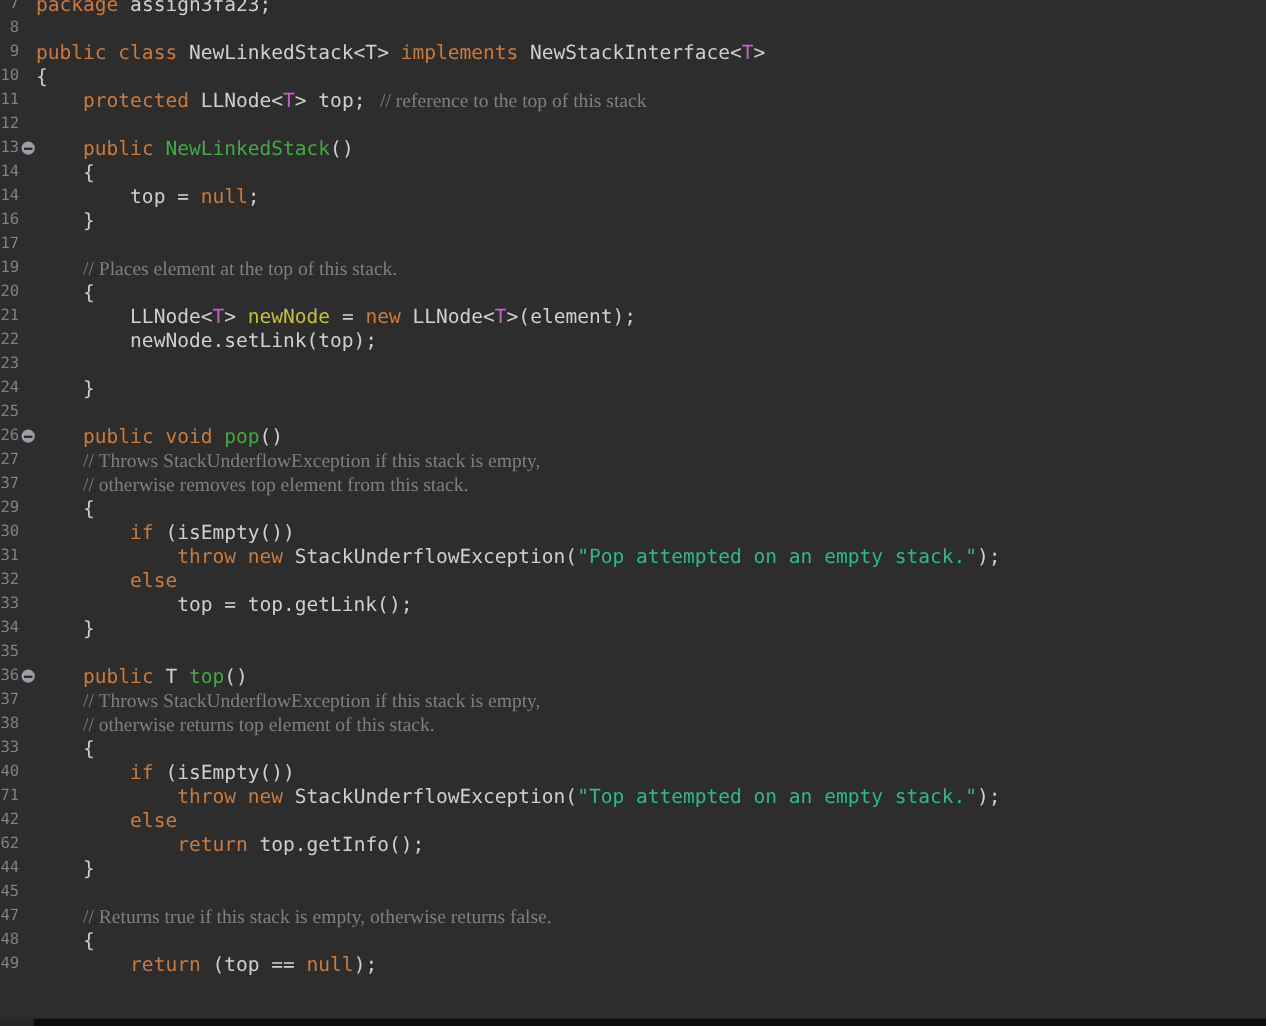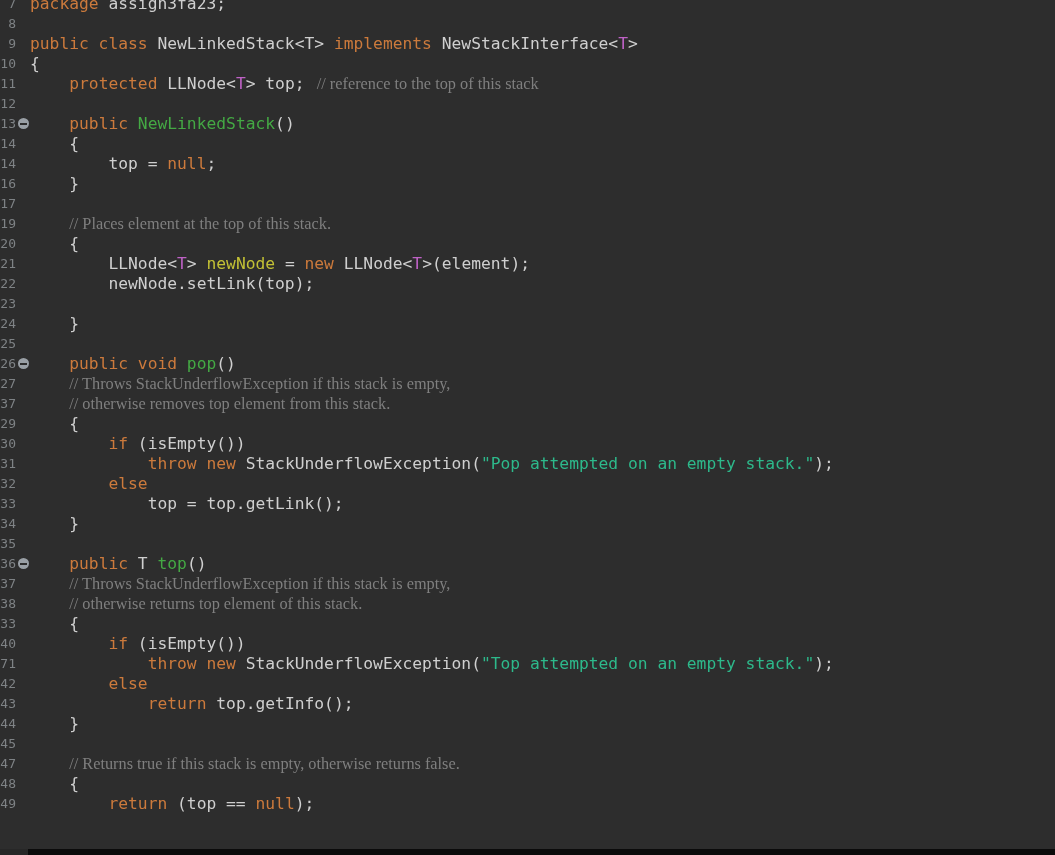--- a/index.html
+++ b/index.html
@@ -126,21 +126,21 @@
       <div class="row"><span class="num">33</span><span class="foldcol"></span><span class="code"><span class="tok pl">            top = top.getLink();</span></span></div>
       <div class="row"><span class="num">34</span><span class="foldcol"></span><span class="code"><span class="tok pl">    }</span></span></div>
       <div class="row"><span class="num">35</span><span class="foldcol"></span><span class="code"></span></div>
       <div class="row"><span class="num">36</span><span class="foldcol"><span class="fold"></span></span><span class="code"><span class="tok pl">    </span><span class="tok kw">public</span><span class="tok pl"> T </span><span class="tok me">top</span><span class="tok pl">()</span></span></div>
       <div class="row"><span class="num">37</span><span class="foldcol"></span><span class="code"><span class="tok pl">    </span><span class="tok cm">// Throws StackUnderflowException if this stack is empty,</span></span></div>
       <div class="row"><span class="num">38</span><span class="foldcol"></span><span class="code"><span class="tok pl">    </span><span class="tok cm">// otherwise returns top element of this stack.</span></span></div>
       <div class="row"><span class="num">33</span><span class="foldcol"></span><span class="code"><span class="tok pl">    {</span></span></div>
       <div class="row"><span class="num">40</span><span class="foldcol"></span><span class="code"><span class="tok pl">        </span><span class="tok kw">if</span><span class="tok pl"> (isEmpty())</span></span></div>
       <div class="row"><span class="num">71</span><span class="foldcol"></span><span class="code"><span class="tok pl">            </span><span class="tok kw">throw new</span><span class="tok pl"> StackUnderflowException(</span><span class="tok st">"Top attempted on an empty stack."</span><span class="tok pl">);</span></span></div>
       <div class="row"><span class="num">42</span><span class="foldcol"></span><span class="code"><span class="tok pl">        </span><span class="tok kw">else</span></span></div>
-      <div class="row"><span class="num">43</span><span class="foldcol"></span><span class="code"><span class="tok pl">            </span><span class="tok kw">return</span><span class="tok pl"> top.getInfo();</span></span></div>
+      <div class="row"><span class="num">62</span><span class="foldcol"></span><span class="code"><span class="tok pl">            </span><span class="tok kw">return</span><span class="tok pl"> top.getInfo();</span></span></div>
       <div class="row"><span class="num">44</span><span class="foldcol"></span><span class="code"><span class="tok pl">    }</span></span></div>
       <div class="row"><span class="num">45</span><span class="foldcol"></span><span class="code"></span></div>
       <div class="row"><span class="num">47</span><span class="foldcol"></span><span class="code"><span class="tok pl">    </span><span class="tok cm">// Returns true if this stack is empty, otherwise returns false.</span></span></div>
       <div class="row"><span class="num">48</span><span class="foldcol"></span><span class="code"><span class="tok pl">    {</span></span></div>
       <div class="row"><span class="num">49</span><span class="foldcol"></span><span class="code"><span class="tok pl">        </span><span class="tok kw">return</span><span class="tok pl"> (top == </span><span class="tok kw">null</span><span class="tok pl">);</span></span></div>
     </div>
   <div class="bottom-strip">
     <div class="thumb"></div>
   </div>
 </div>

